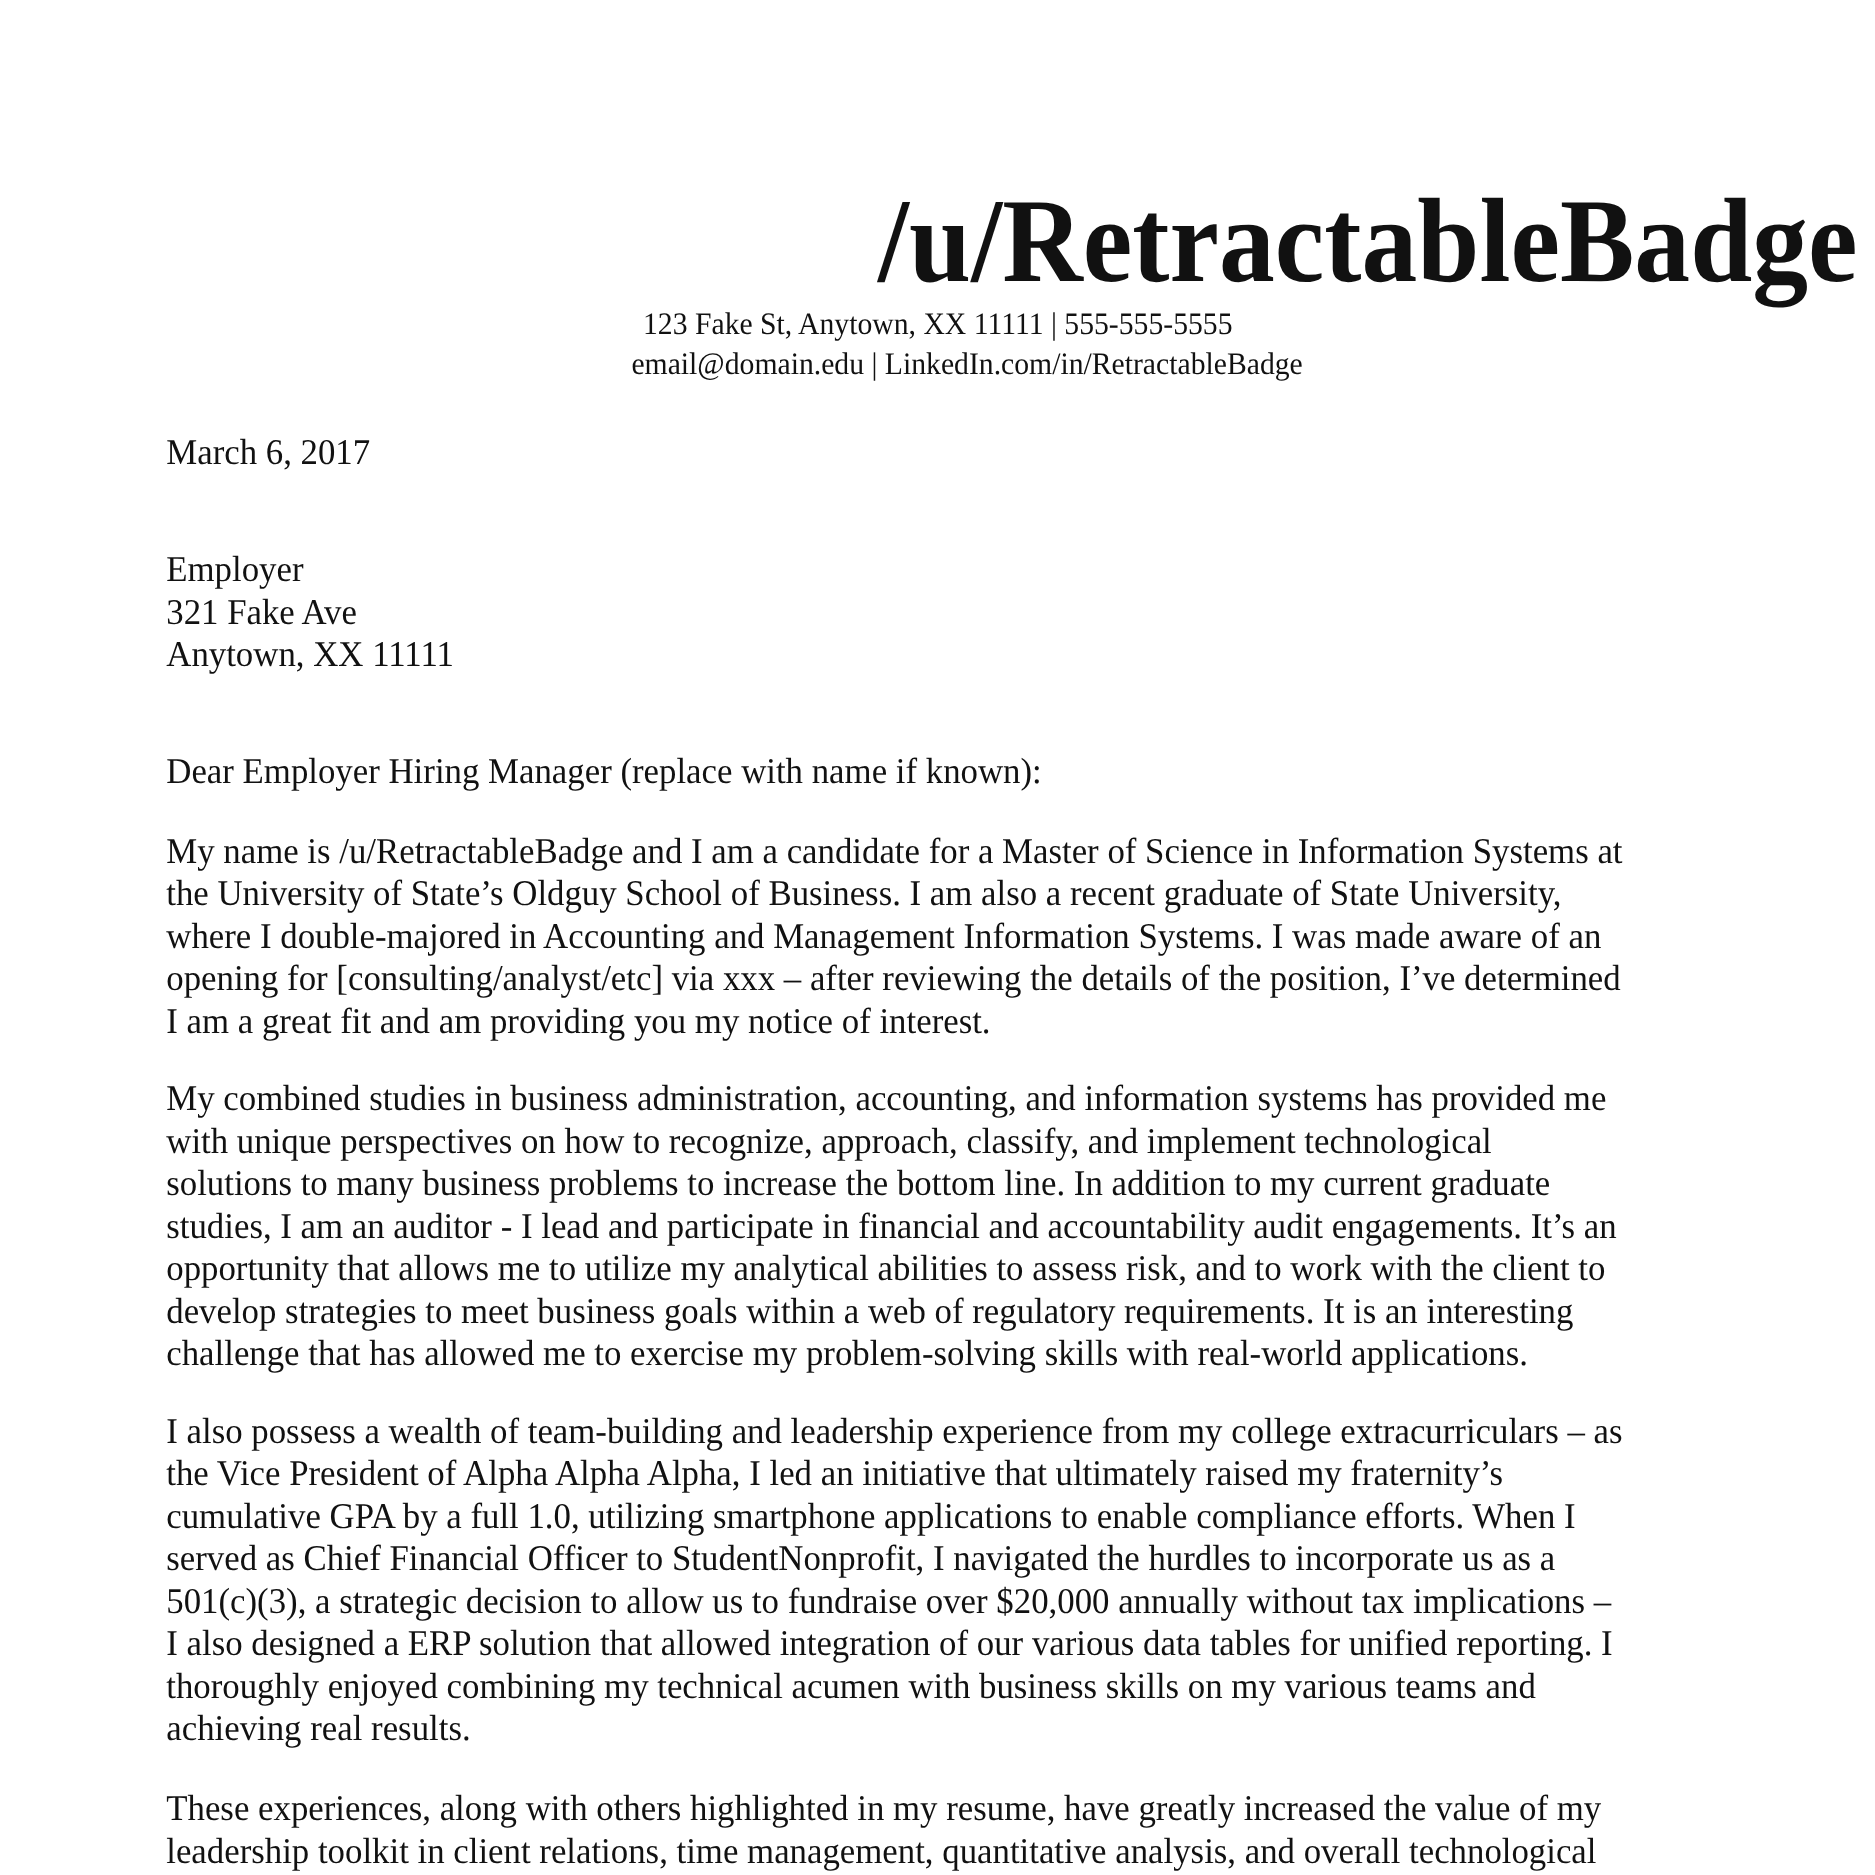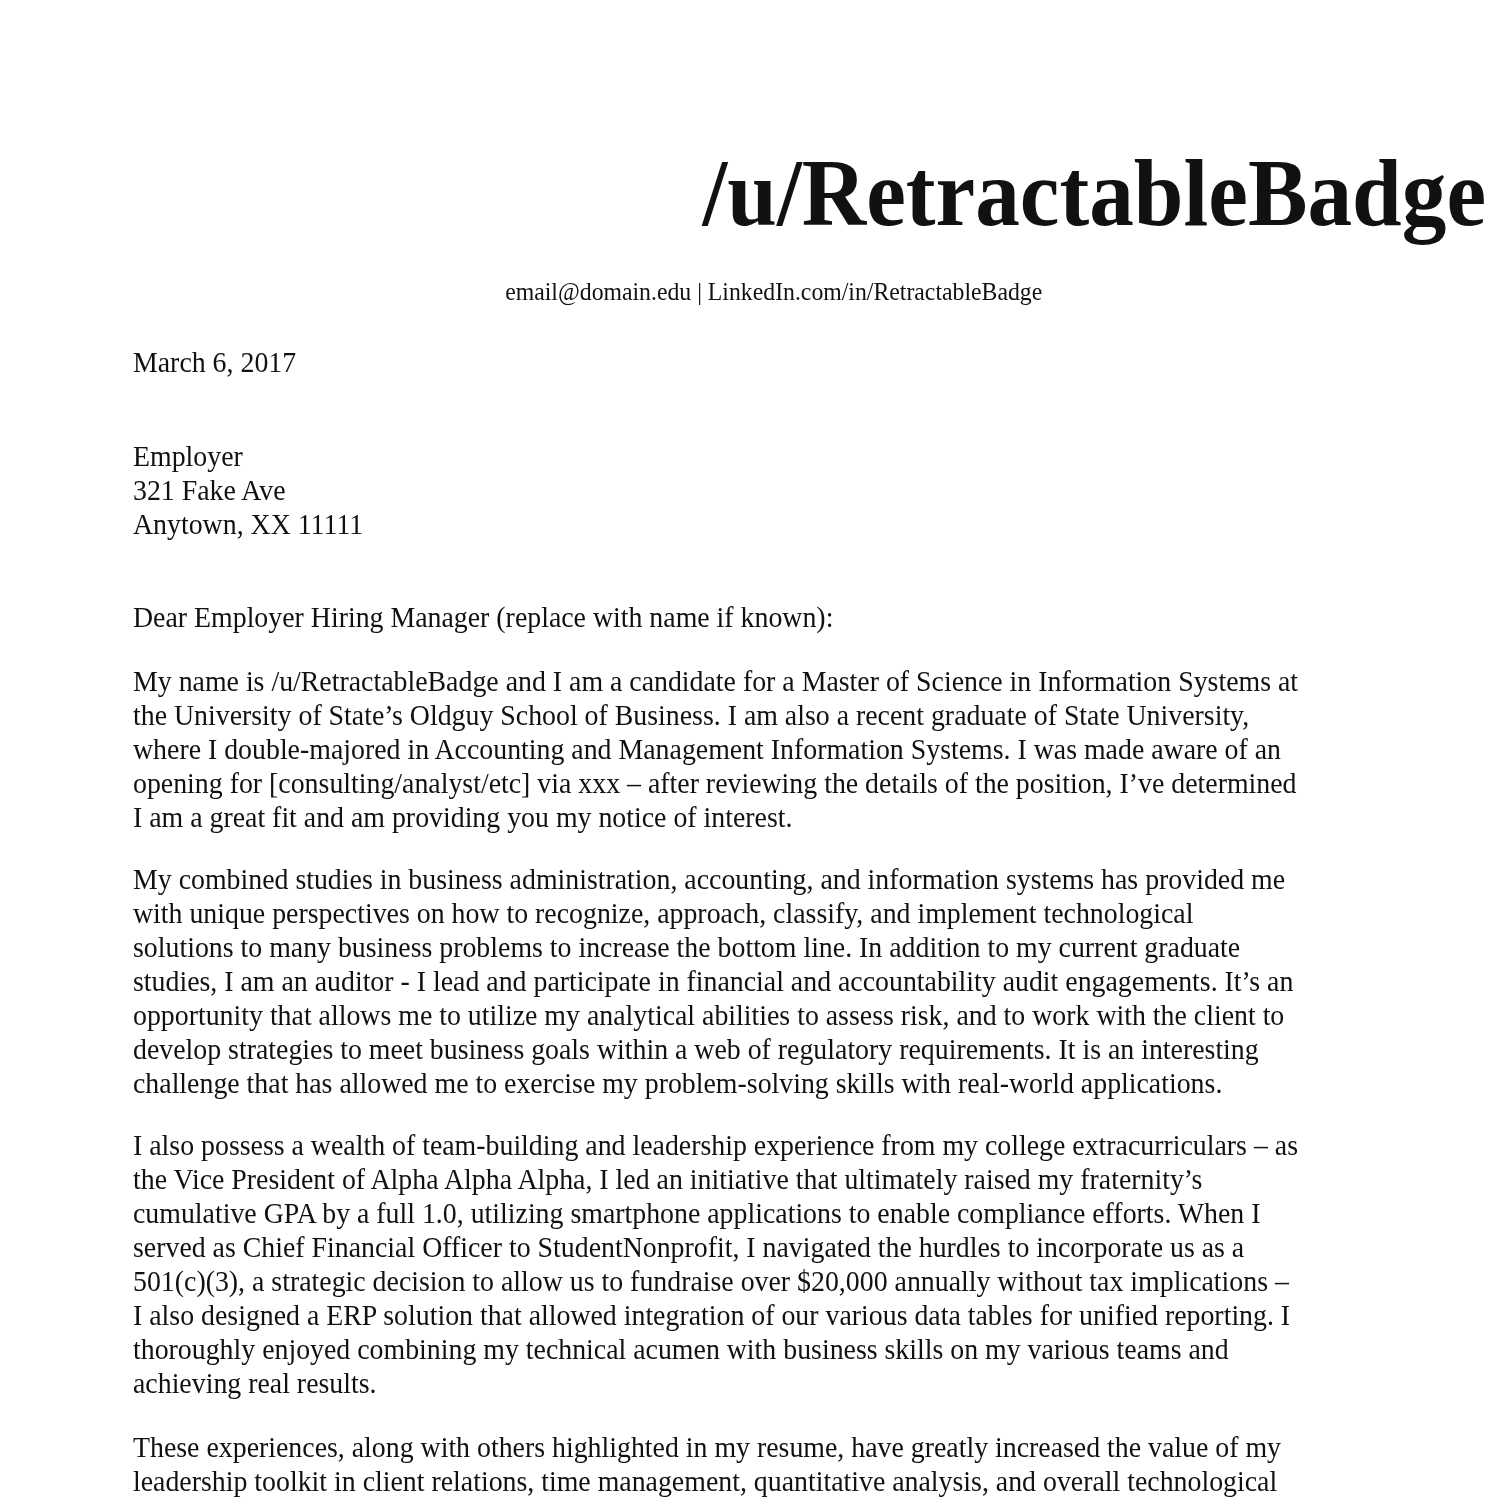--- a/index.html
+++ b/index.html
@@ -11,20 +11,21 @@
   .contact { position:absolute; left:0; width:1500px; text-align:center; font-size:25px; line-height:30px; white-space:nowrap; }
   .contact span { display:inline-block; transform:scaleX(0.95); }
 </style>
 </head>
 <body>
 
 <div class="page">
 
   <div class="title"><span>/u/RetractableBadge</span></div>
 
+  <div class="contact" style="top:245px;"><span>123 Fake St, Anytown, XX 11111 | 555-555-5555</span></div>
   <div class="contact" style="top:277px;padding-left:24px;"><span>email@domain.edu | LinkedIn.com/in/RetractableBadge</span></div>
 
   <div class="line" style="top:345px;">March 6, 2017</div>
 
   <div class="line" style="top:439px;">Employer</div>
   <div class="line" style="top:473px;">321 Fake Ave</div>
   <div class="line" style="top:507px;">Anytown, XX 11111</div>
 
   <div class="line" style="top:600px;">Dear Employer Hiring Manager (replace with name if known):</div>
 

